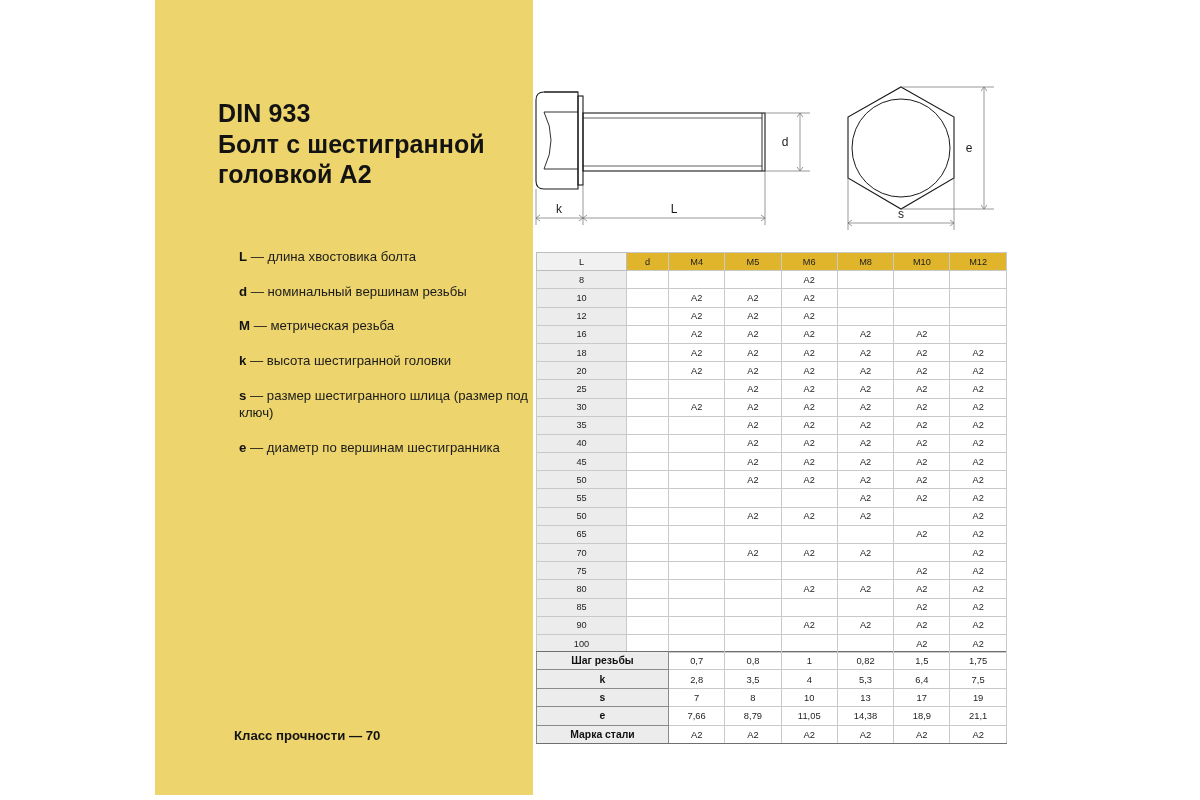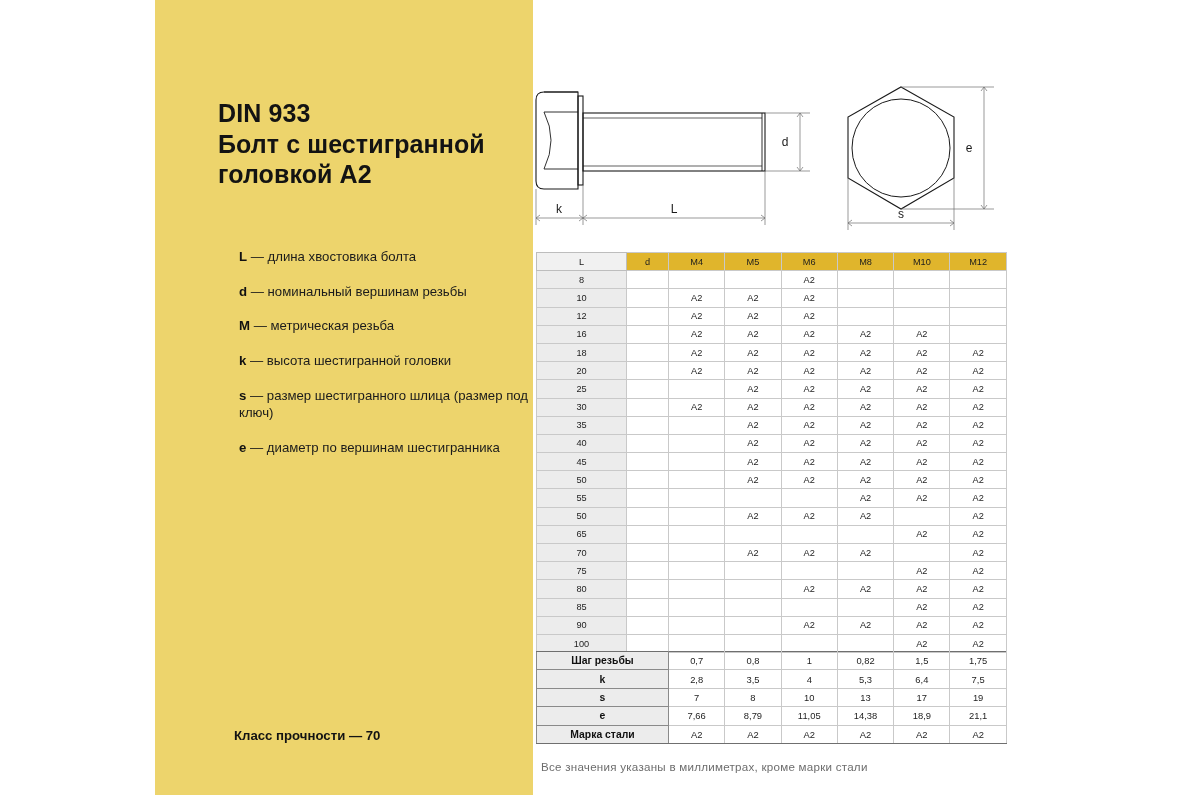--- a/index.html
+++ b/index.html
@@ -478,15 +478,14 @@
             <td>A2</td>
             <td>A2</td>
             <td>A2</td>
             <td>A2</td>
             <td>A2</td>
           </tr>
         </tbody>
     </table>
   </div>
 
-  <div class="note">Все значения указаны в миллиметрах, кроме марки стали</div>
 
 </div>
 
 </body></html>

